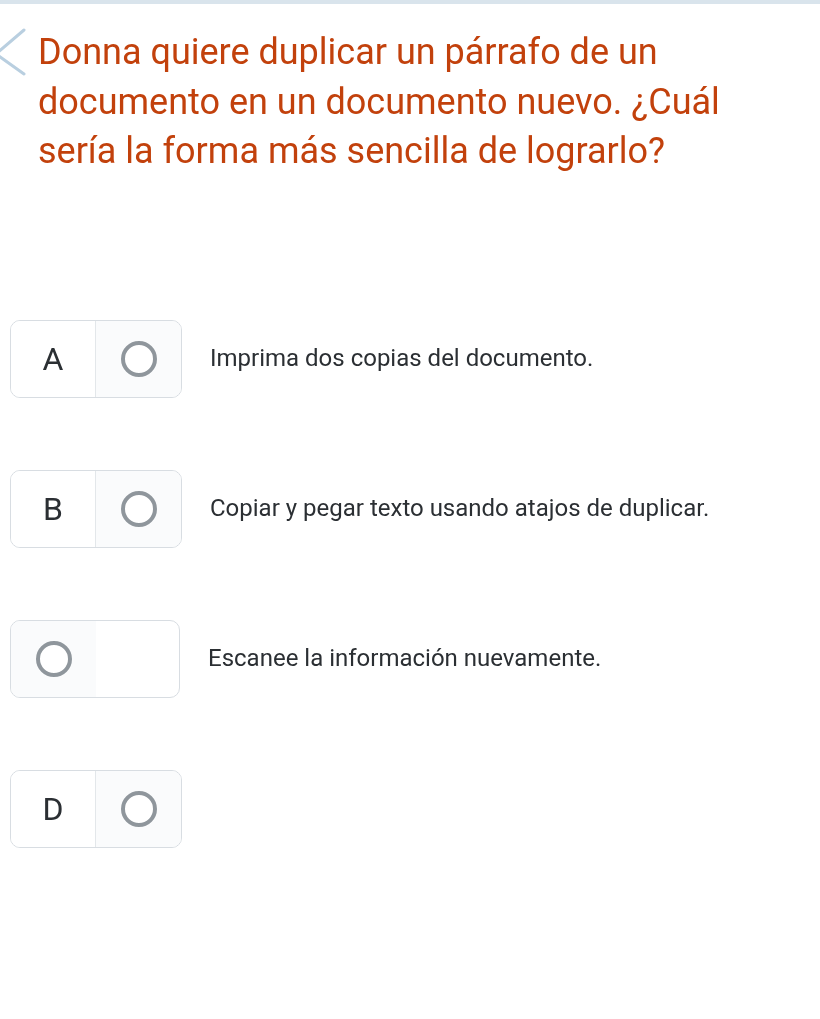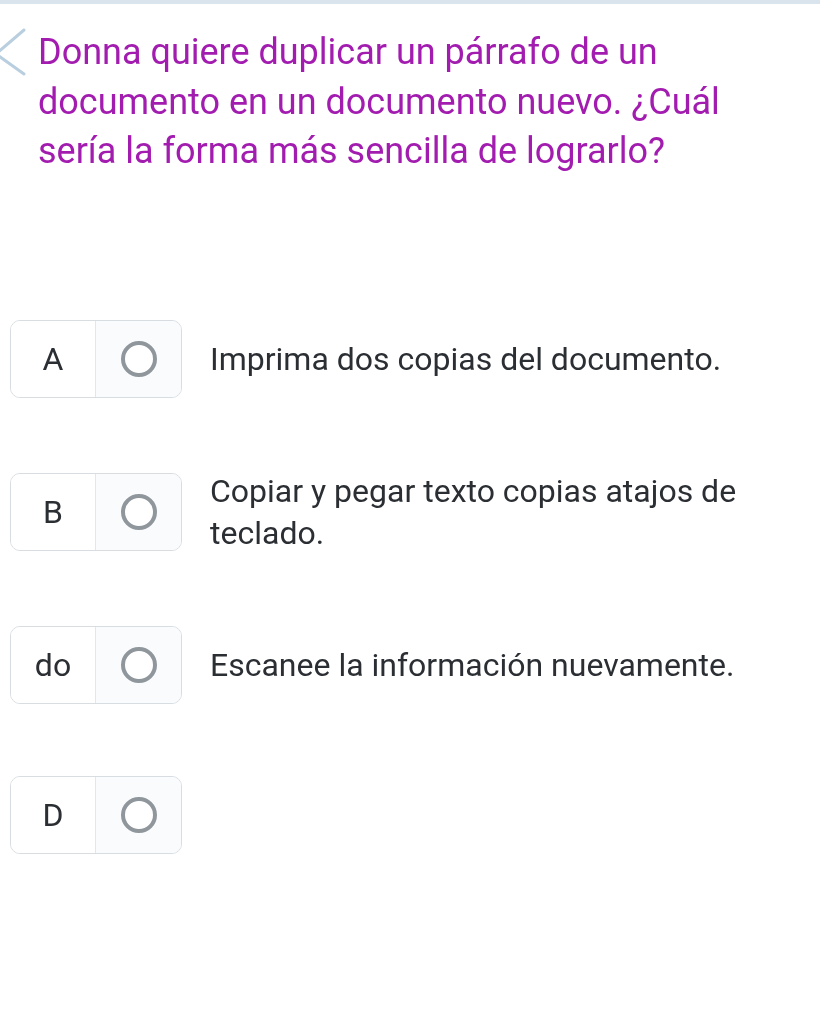--- a/index.html
+++ b/index.html
@@ -28,21 +28,21 @@
   .question-block {
     position: absolute;
     top: 28px;
     left: 38px;
     right: 24px;
   }
   .question-text {
     font-size: 36px;
     line-height: 1.38;
     font-weight: 400;
-    color: #a21caf;
+    color: #c2410c;
   }
   .options {
     position: absolute;
     left: 10px;
     right: 24px;
     top: 320px;
   }
   .option-row {
     display: flex;
     align-items: center;
@@ -84,21 +84,21 @@
   .radio-circle {
     width: 36px;
     height: 36px;
     border: 4px solid #8f969c;
     border-radius: 50%;
     background: #ffffff;
   }
   .option-text {
     flex: 1;
     margin-left: 28px;
-    font-size: 32px;
+    font-size: 24px;
     line-height: 1.32;
     color: #2b2f33;
   }
 </style>
 </head>
 <body>
 
 <div class="top-border"></div>
 
 <div class="speech-pointer">
@@ -127,28 +127,25 @@
 
   <div class="option-row">
     <div class="option-button">
       <div class="option-letter-cell">
         <span class="option-letter">B</span>
       </div>
       <div class="option-radio-cell">
         <span class="radio-circle"></span>
       </div>
     </div>
-    <div class="option-text">Copiar y pegar texto copias atajos de teclado.</div>
+    <div class="option-text">Copiar y pegar texto usando atajos de duplicar.</div>
   </div>
 
   <div class="option-row">
     <div class="option-button">
-      <div class="option-letter-cell">
-        <span class="option-letter">do</span>
-      </div>
       <div class="option-radio-cell">
         <span class="radio-circle"></span>
       </div>
     </div>
     <div class="option-text">Escanee la información nuevamente.</div>
   </div>
 
   <div class="option-row" style="margin-bottom:0;">
     <div class="option-button">
       <div class="option-letter-cell">

